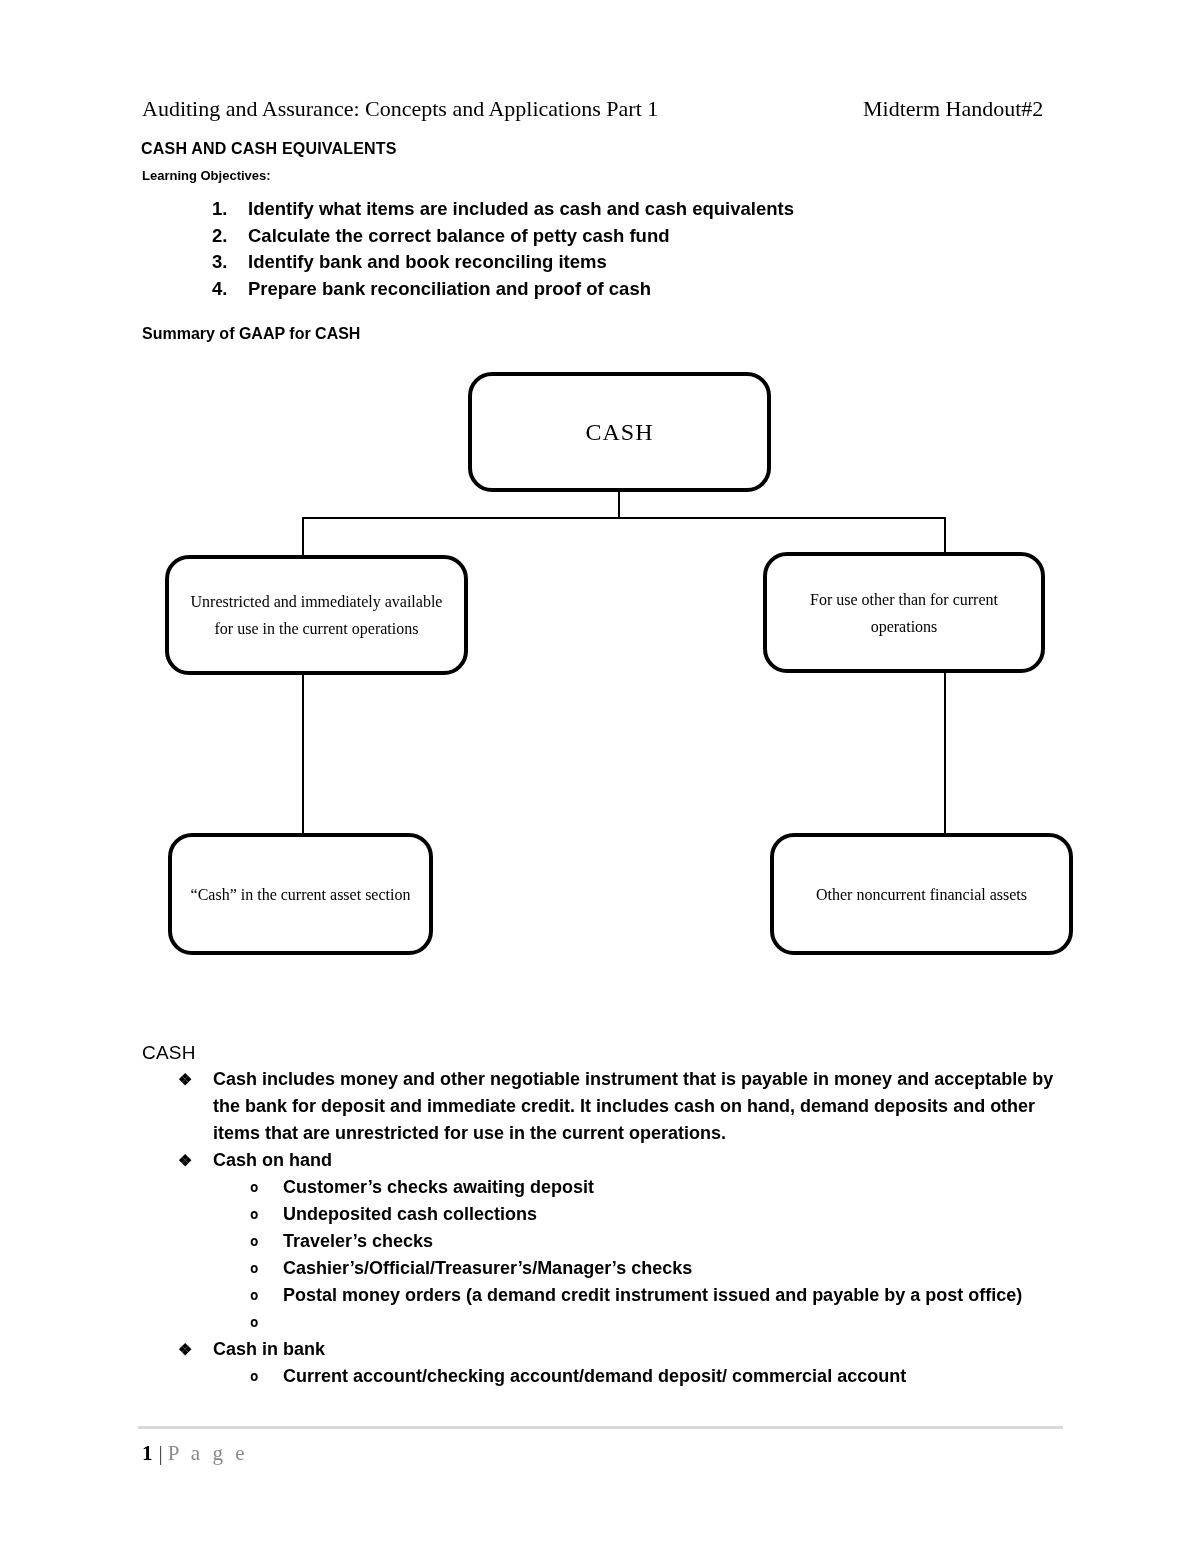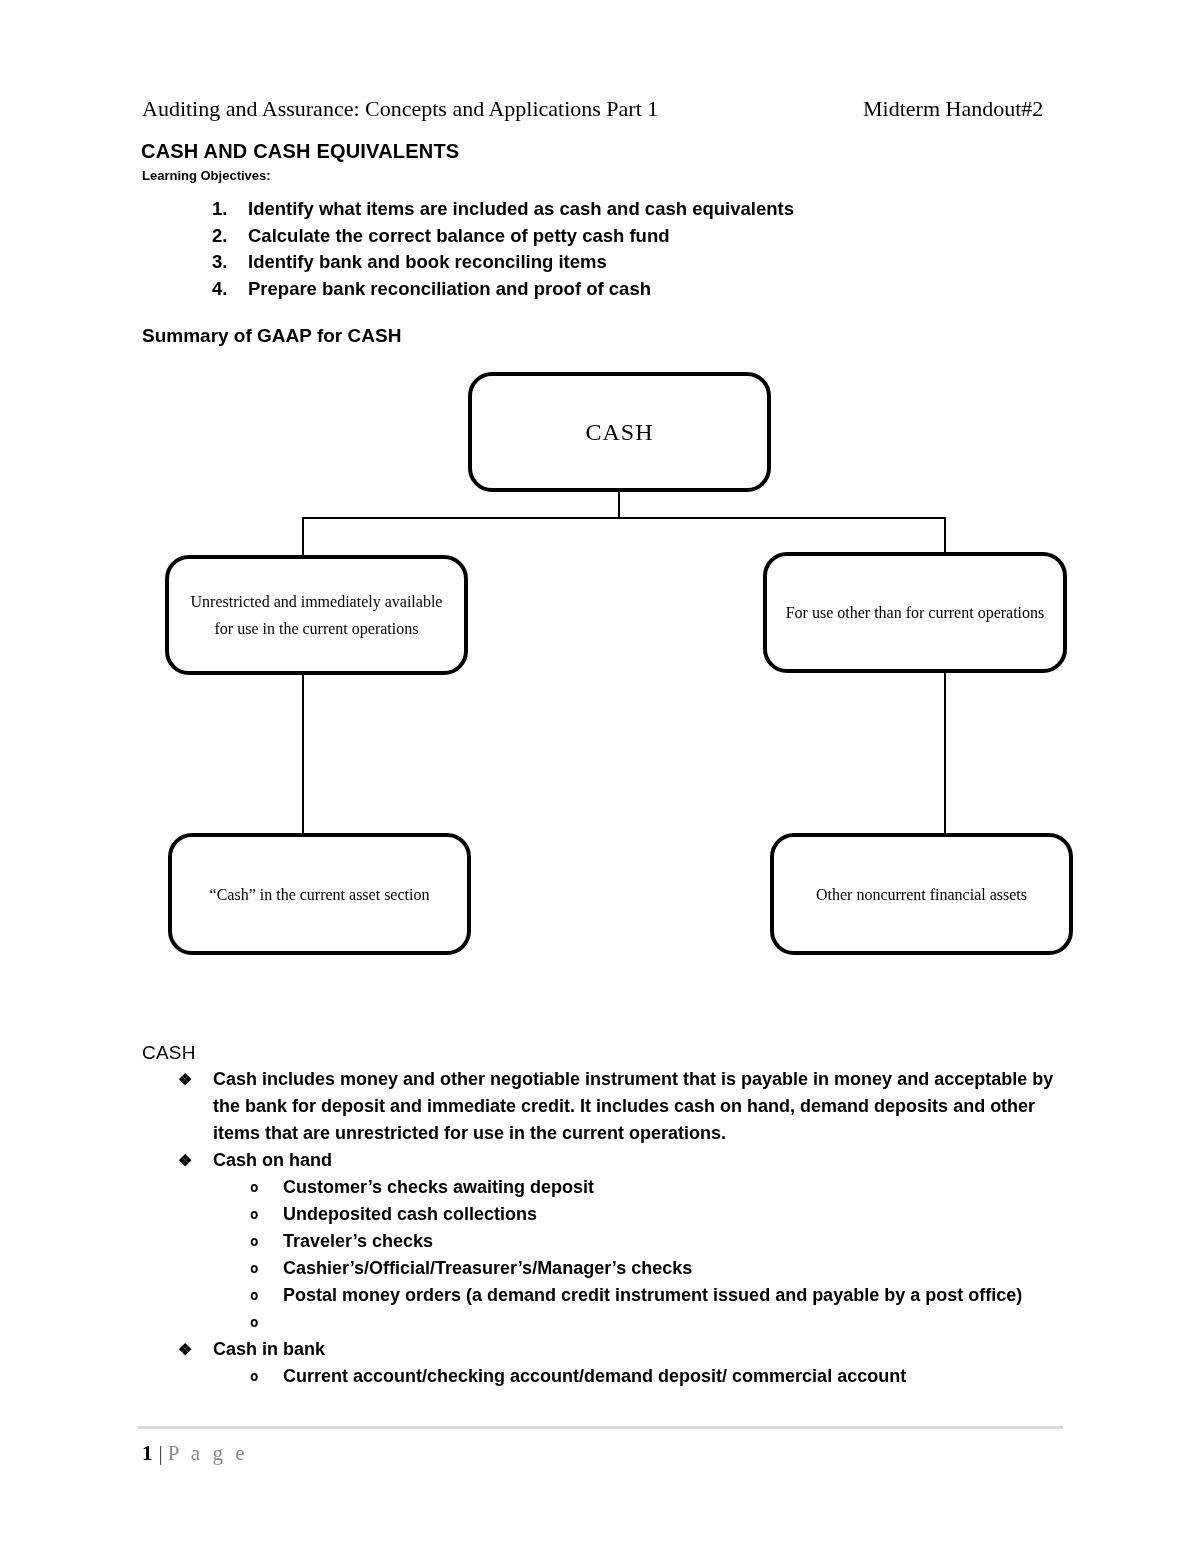--- a/index.html
+++ b/index.html
@@ -20,51 +20,51 @@
     line-height: 26px;
     white-space: nowrap;
     margin-top: 26px;
   }
   .hdr-left  { left: 142px; top: 70px; }
   .hdr-right { left: 863px; top: 70px; }
 
   
   .doc-title {
     position: absolute; left: 141px; top: 140px;
-    font-size: 20px; font-weight: bold; letter-spacing: 0.2px;
+    font-size: 16px; font-weight: bold; letter-spacing: 0.2px;
   }
   .lo-label {
     position: absolute; left: 142px; top: 168px;
     font-size: 13px; font-weight: bold;
   }
   .objectives { position: absolute; left: 142px; top: 196px; width: 920px; }
   .obj-row { display: flex; line-height: 26.5px; font-size: 18.5px; font-weight: bold; }
   .obj-num { margin-left: 70px; width: 36px; flex: none; }
   .summary-label {
     position: absolute; left: 142px; top: 325px;
-    font-size: 19px; font-weight: bold;
+    font-size: 16px; font-weight: bold;
   }
 
   
   .nodebox {
     position: absolute;
     border: 4px solid #000;
     border-radius: 24px;
     background: #fff;
     display: flex; align-items: center; justify-content: center;
     text-align: center;
     font-family: "Liberation Serif", serif;
     font-size: 16px; line-height: 27px;
     padding: 0 14px;
     box-sizing: border-box;
   }
   .box-root  { left: 468px; top: 372px; width: 303px; height: 120px; font-size: 24px; letter-spacing: 1px; }
   .box-bl    { left: 165px; top: 555px; width: 303px; height: 120px; }
-  .box-br    { left: 763px; top: 552px; width: 304px; height: 121px; }
-  .box-ll    { left: 168px; top: 833px; width: 303px; height: 122px; }
+  .box-br    { left: 763px; top: 552px; width: 282px; height: 121px; }
+  .box-ll    { left: 168px; top: 833px; width: 265px; height: 122px; }
   .box-lr    { left: 770px; top: 833px; width: 303px; height: 122px; }
   .conn { position: absolute; background: #000; }
   .c-root-v  { left: 618px; top: 492px; width: 2px;  height: 26px; }
   .c-h       { left: 302px; top: 517px; width: 644px; height: 2px; }
   .c-l-drop  { left: 302px; top: 517px; width: 2px;  height: 38px; }
   .c-l-mid   { left: 302px; top: 675px; width: 2px;  height: 158px; }
   .c-r-drop  { left: 944px; top: 517px; width: 2px;  height: 35px; }
   .c-r-mid   { left: 944px; top: 673px; width: 2px;  height: 160px; }
 
   

